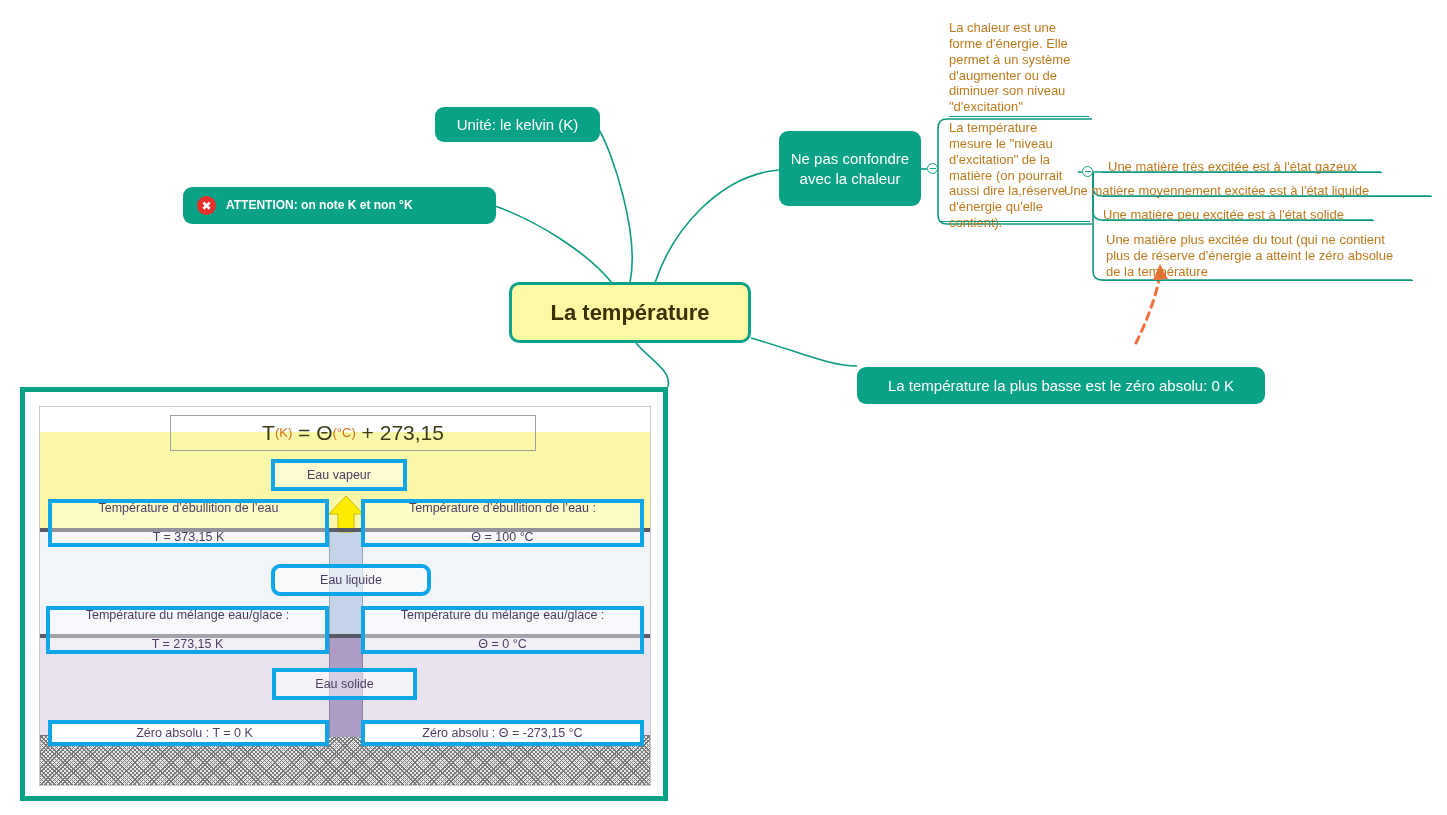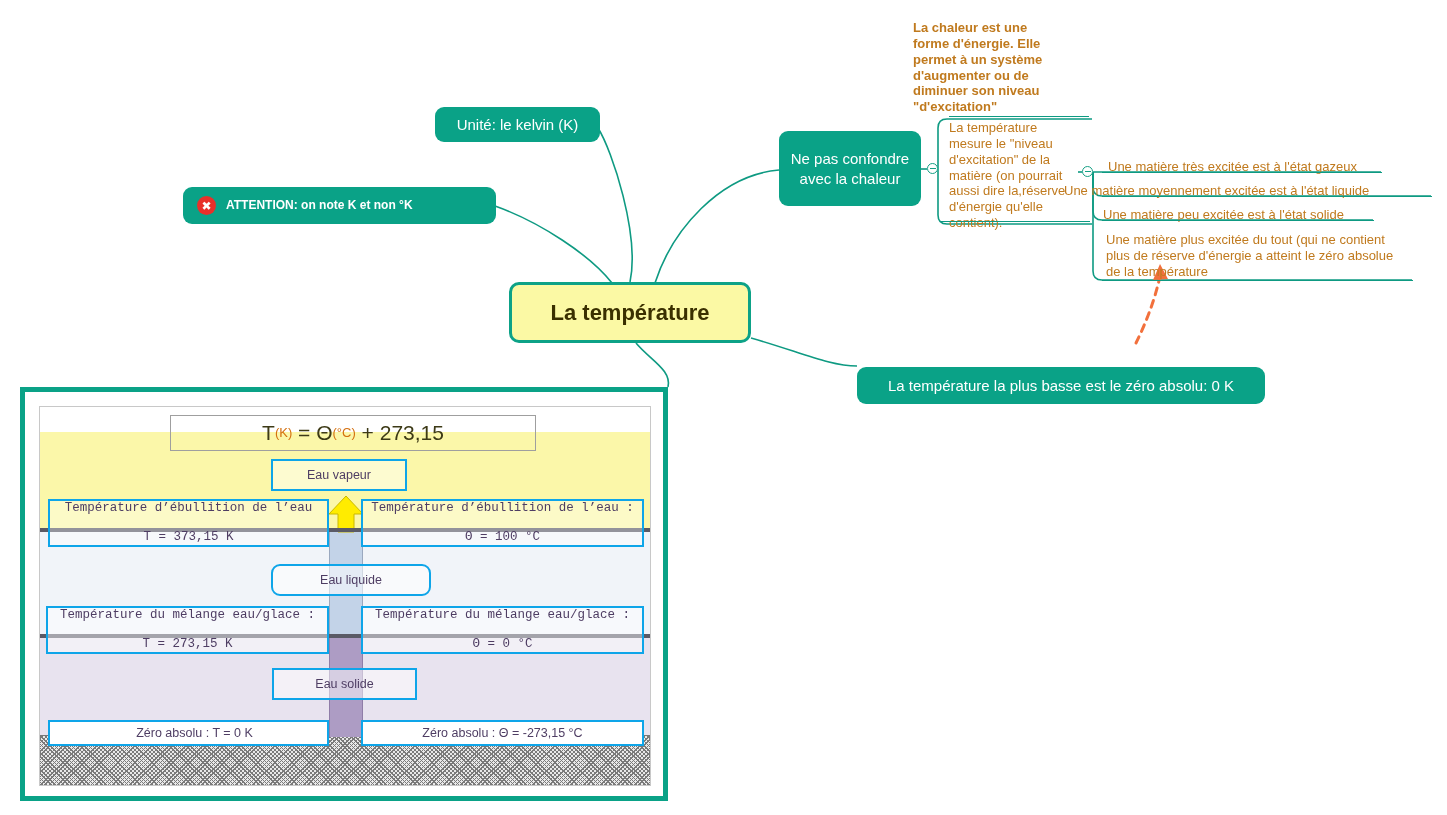--- a/index.html
+++ b/index.html
@@ -35,21 +35,21 @@
     display:inline-flex;align-items:center;justify-content:center;
     color:#ffffff;font-size:12px;font-weight:bold;line-height:1;flex:0 0 auto;
   }
   .attention-label{font-size:12px;font-weight:bold;}
 
   
   .textnode{
     position:absolute;color:#c07a1e;font-size:13px;line-height:1.22;
     box-sizing:border-box;
   }
-  #txt-chaleur{left:913px;top:20px;width:140px;font-weight:bold;}
+  #txt-chaleur{left:949px;top:20px;width:140px;}
   #txt-mesure{left:949px;top:120px;width:118px;}
   #txt-gazeux{left:1108px;top:159px;width:300px;}
   #txt-liquide{left:1064px;top:183px;width:330px;}
   #txt-solide{left:1103px;top:207px;width:280px;}
   #txt-zero{left:1106px;top:232px;width:300px;line-height:1.22;}
 
   
   .ul{position:absolute;height:1px;background:#0e9a82;}
 
   
@@ -88,41 +88,41 @@
   
   #arrow{position:absolute;left:288px;top:88px;width:36px;height:38px;}
 
   
   .tick{position:absolute;height:4px;background:#5a5a66;}
   #tick100{left:0;top:121px;width:612px;}
   #tick0{left:0;top:227px;width:612px;}
 
   
   .pbox{
-    position:absolute;background:#ffffff;border:2px solid #0ea5e9;box-sizing:border-box;
+    position:absolute;background:#ffffff;border:4px solid #0ea5e9;box-sizing:border-box;
     color:#4e3d63;font-size:12.5px;display:flex;align-items:center;justify-content:center;
     text-align:center;line-height:1.35;
   }
   #pb-formula{left:130px;top:8px;width:366px;height:36px;background:rgba(255,255,255,0.0);
      border:1px solid #9f9f9f;font-size:21px;color:#3d3a16;}
   #pb-vapeur{left:231px;top:52px;width:136px;height:32px;background:rgba(255,255,255,0.45);}
   #pb-liquide{left:231px;top:157px;width:160px;height:32px;background:rgba(255,255,255,0.55);border-radius:9px;}
   #pb-solide{left:232px;top:261px;width:145px;height:32px;background:rgba(255,255,255,0.5);}
 
   #pb-ebul-left{left:8px;top:92px;width:281px;height:48px;background:rgba(255,255,255,0.35);}
   #pb-ebul-right{left:321px;top:92px;width:283px;height:48px;background:rgba(255,255,255,0.35);}
   #pb-melange-left{left:6px;top:199px;width:283px;height:48px;background:rgba(255,255,255,0.45);}
   #pb-melange-right{left:321px;top:199px;width:283px;height:48px;background:rgba(255,255,255,0.45);}
   #pb-zero-left{left:8px;top:313px;width:281px;height:26px;background:#ffffff;padding-left:12px;}
   #pb-zero-right{left:321px;top:313px;width:283px;height:26px;background:#ffffff;}
 
   .formula-sub{color:#d4700f;font-size:13px;vertical-align:sub;}
   .fbig{font-size:21px;color:#3d3a16;}
 
-  .twoline{display:flex;flex-direction:column;gap:12px;font-family:Liberation Mono, monospace;}
+  .twoline{display:flex;flex-direction:column;gap:12px;}
 </style>
 </head>
 <body>
 
 <div id="canvas">
 
   <svg class="lines" viewBox="0 0 1447 815">
 
     <path d="M598,128 C612,150 640,235 630,282" fill="none" stroke="#0e9a82" stroke-width="1.6"></path>
 

